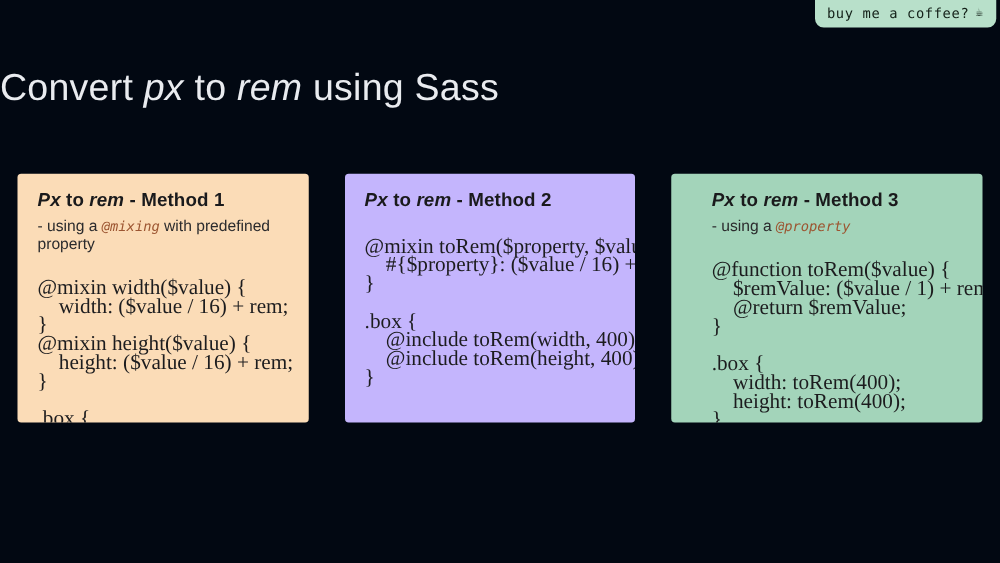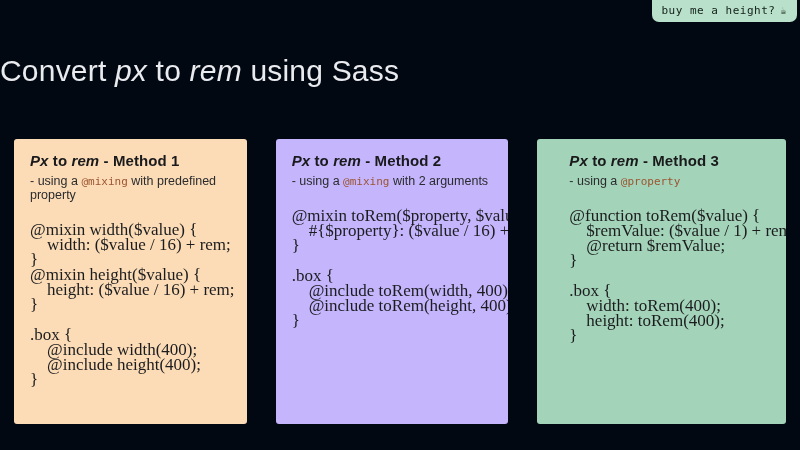--- a/index.html
+++ b/index.html
@@ -39,21 +39,21 @@
     letter-spacing: 0.2px;
   }
   h1.page-title .it { font-style: italic; }
 
   
   .cards {
     position: absolute;
     left: 14px;
     right: 14px;
     top: 139px;
-    height: 285px;
+    height: 199px;
     display: flex;
     gap: 29px;
   }
   .card {
     flex: 1 1 0;
     border-radius: 3px;
     padding: 12px 14px 12px 16px;
     color: #1d1d1f;
     overflow: hidden;
   }
@@ -67,35 +67,36 @@
   }
   .card h2 .it { font-style: italic; }
   .card .subtitle {
     font-size: 12.5px;
     color: #2b2b2d;
   }
   .card .subtitle .inline-code {
     font-family: "DejaVu Sans Mono", monospace;
     font-size: 11px;
     color: #9c5531;
+    font-style: italic;
   }
   .card pre.code {
     margin-top: 20px;
     font-family: Liberation Serif, serif;
     font-size: 17px;
     line-height: 15px;
     color: #1c1c1e;
     white-space: pre;
   }
 </style>
 </head>
 <body>
 
 <button class="coffee-btn">
-  <span>buy me a height?</span>
+  <span>buy me a coffee?</span>
   <span class="cup">☕</span>
 </button>
 
 <h1 class="page-title">
   <span>Convert </span><span class="it">px</span><span> to </span><span class="it">rem</span><span> using Sass</span>
 </h1>
 
 <div class="cards">
 
   <div class="card" style="background: rgb(251, 220, 183);">
@@ -109,21 +110,20 @@
 }
 
 .box {
     @include width(400);
     @include height(400);
 }</pre>
   </div>
 
   <div class="card" style="background: #c4b5fd;">
     <h2><span class="it">Px</span><span> to </span><span class="it">rem</span><span> - Method 2</span></h2>
-    <div class="subtitle"><span>- using a </span><span class="inline-code">@mixing</span><span> with 2 arguments</span></div>
     <pre class="code">@mixin toRem($property, $value) {
     #{$property}: ($value / 16) + rem;
 }
 
 .box {
     @include toRem(width, 400);
     @include toRem(height, 400);
 }</pre>
   </div>
 

